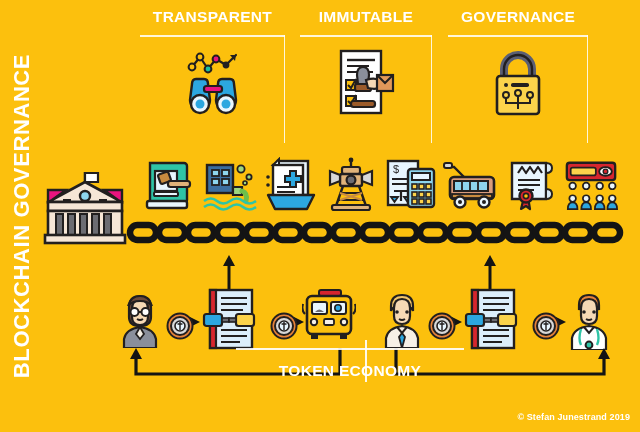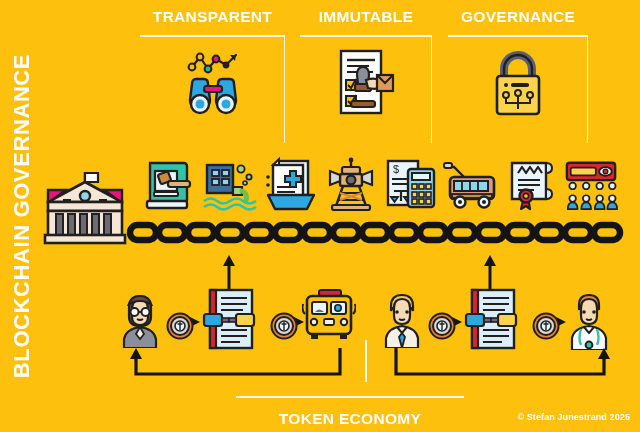--- a/index.html
+++ b/index.html
@@ -74,21 +74,21 @@
   .flow { position:absolute; top:290px; height:60px; }
   .actor { position:absolute; top:0; }
   .coin  { position:absolute; top:18px; }
   .dasharrow { position:absolute; top:24px; }
   .contract { position:absolute; top:-2px; }
 
   .uparrow { position:absolute; }
   .loop { position:absolute; }
 
   
-  #token-economy { position:absolute; left:235px; top:404px; width:230px; text-align:center; }
+  #token-economy { position:absolute; left:235px; top:356px; width:230px; text-align:center; }
   #token-economy .tline {
     position:absolute; left:50%; top:-8px;
     transform:translateX(-50%);
     width:228px; height:1.5px; background:rgba(255,255,255,0.9);
   }
   #token-economy .label {
     color:#FFFFFF; font-size:15.5px; font-weight:bold; letter-spacing:0.3px;
     padding-top:6px;
   }
   #te-stem {
@@ -573,15 +573,15 @@
       <polygon points="214,0 208,11 220,11" fill="#141414"></polygon>
     </svg>
   </div>
 
   <div id="te-stem"></div>
   <div id="token-economy">
     <div class="tline"></div>
     <div class="label">TOKEN ECONOMY</div>
   </div>
 
-  <div id="credit">© Stefan Junestrand 2025</div>
+  <div id="credit">© Stefan Junestrand 2019</div>
 
 </div>
 
 </body></html>

